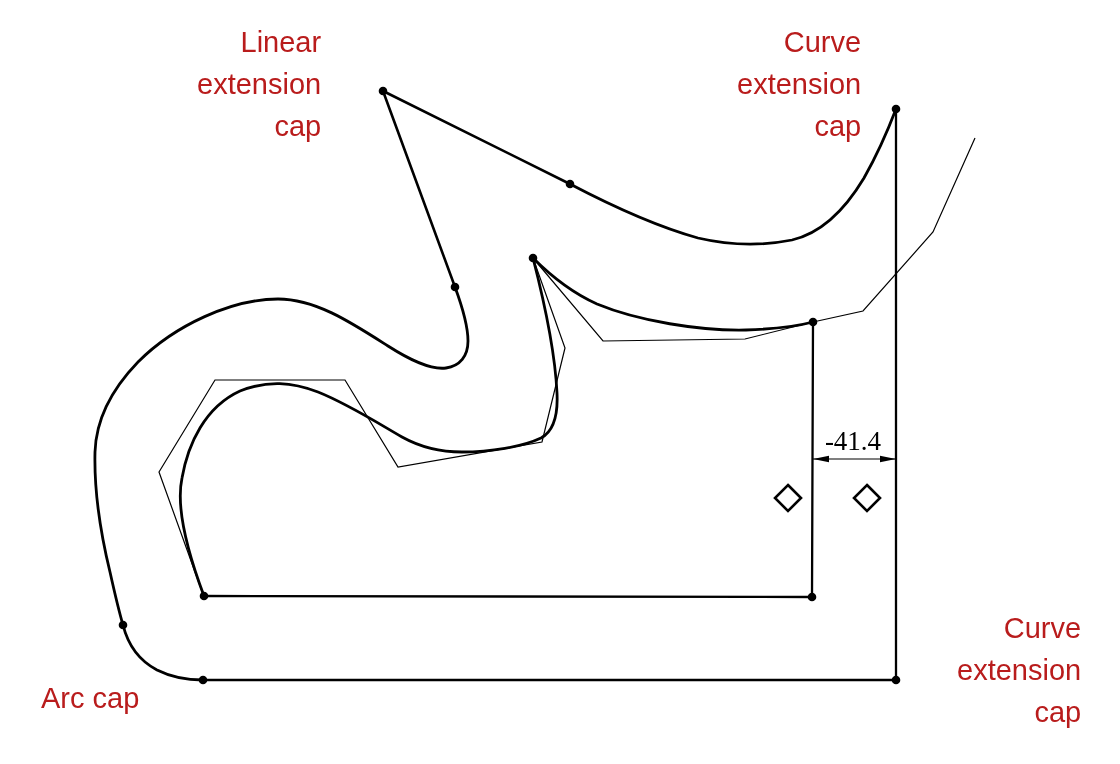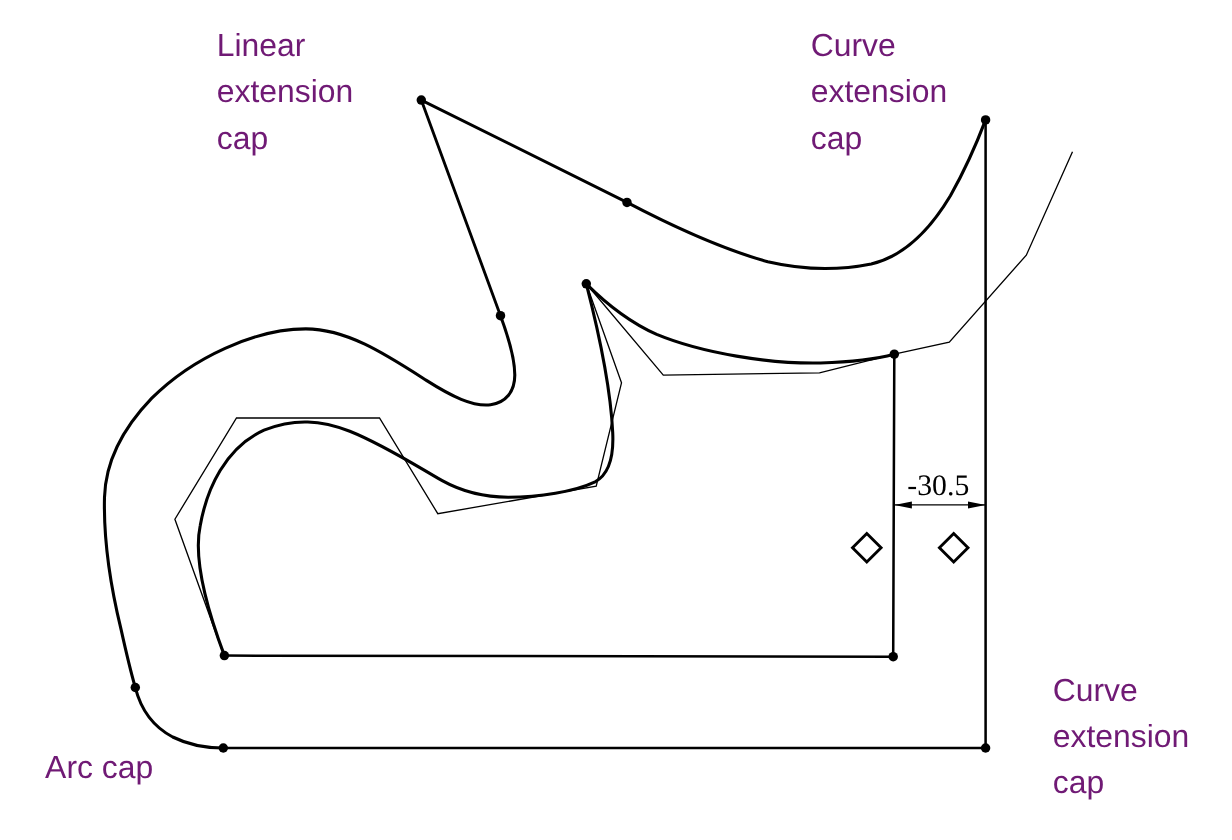--- a/index.html
+++ b/index.html
@@ -17,25 +17,26 @@
     height: 764px;
     background: #ffffff;
   }
   svg.canvas {
     position: absolute;
     left: 0;
     top: 0;
   }
   .cap-label {
     position: absolute;
-    color: #701a75;
+    color: #b91c1c;
     font-size: 29px;
     line-height: 42px;
     font-weight: 400;
     white-space: nowrap;
+    text-align: right;
   }
   .dim-text {
     position: absolute;
     color: #000000;
     font-family: "Liberation Serif", serif;
     font-size: 27px;
     line-height: 27px;
     text-align: center;
   }
 </style>
@@ -86,15 +87,15 @@
   <div class="cap-label" style="left: 957px; top: 607px;">
     <div>Curve</div>
     <div>extension</div>
     <div>cap</div>
   </div>
 
   <div class="cap-label" style="left: 18px; top: 677px; margin-left: 23px;">
     <div>Arc cap</div>
   </div>
 
-  <div class="dim-text" style="left: 810px; top: 428px; width: 86px;">-30.5</div>
+  <div class="dim-text" style="left: 810px; top: 428px; width: 86px;">-41.4</div>
 
 </div>
 
 </body></html>

